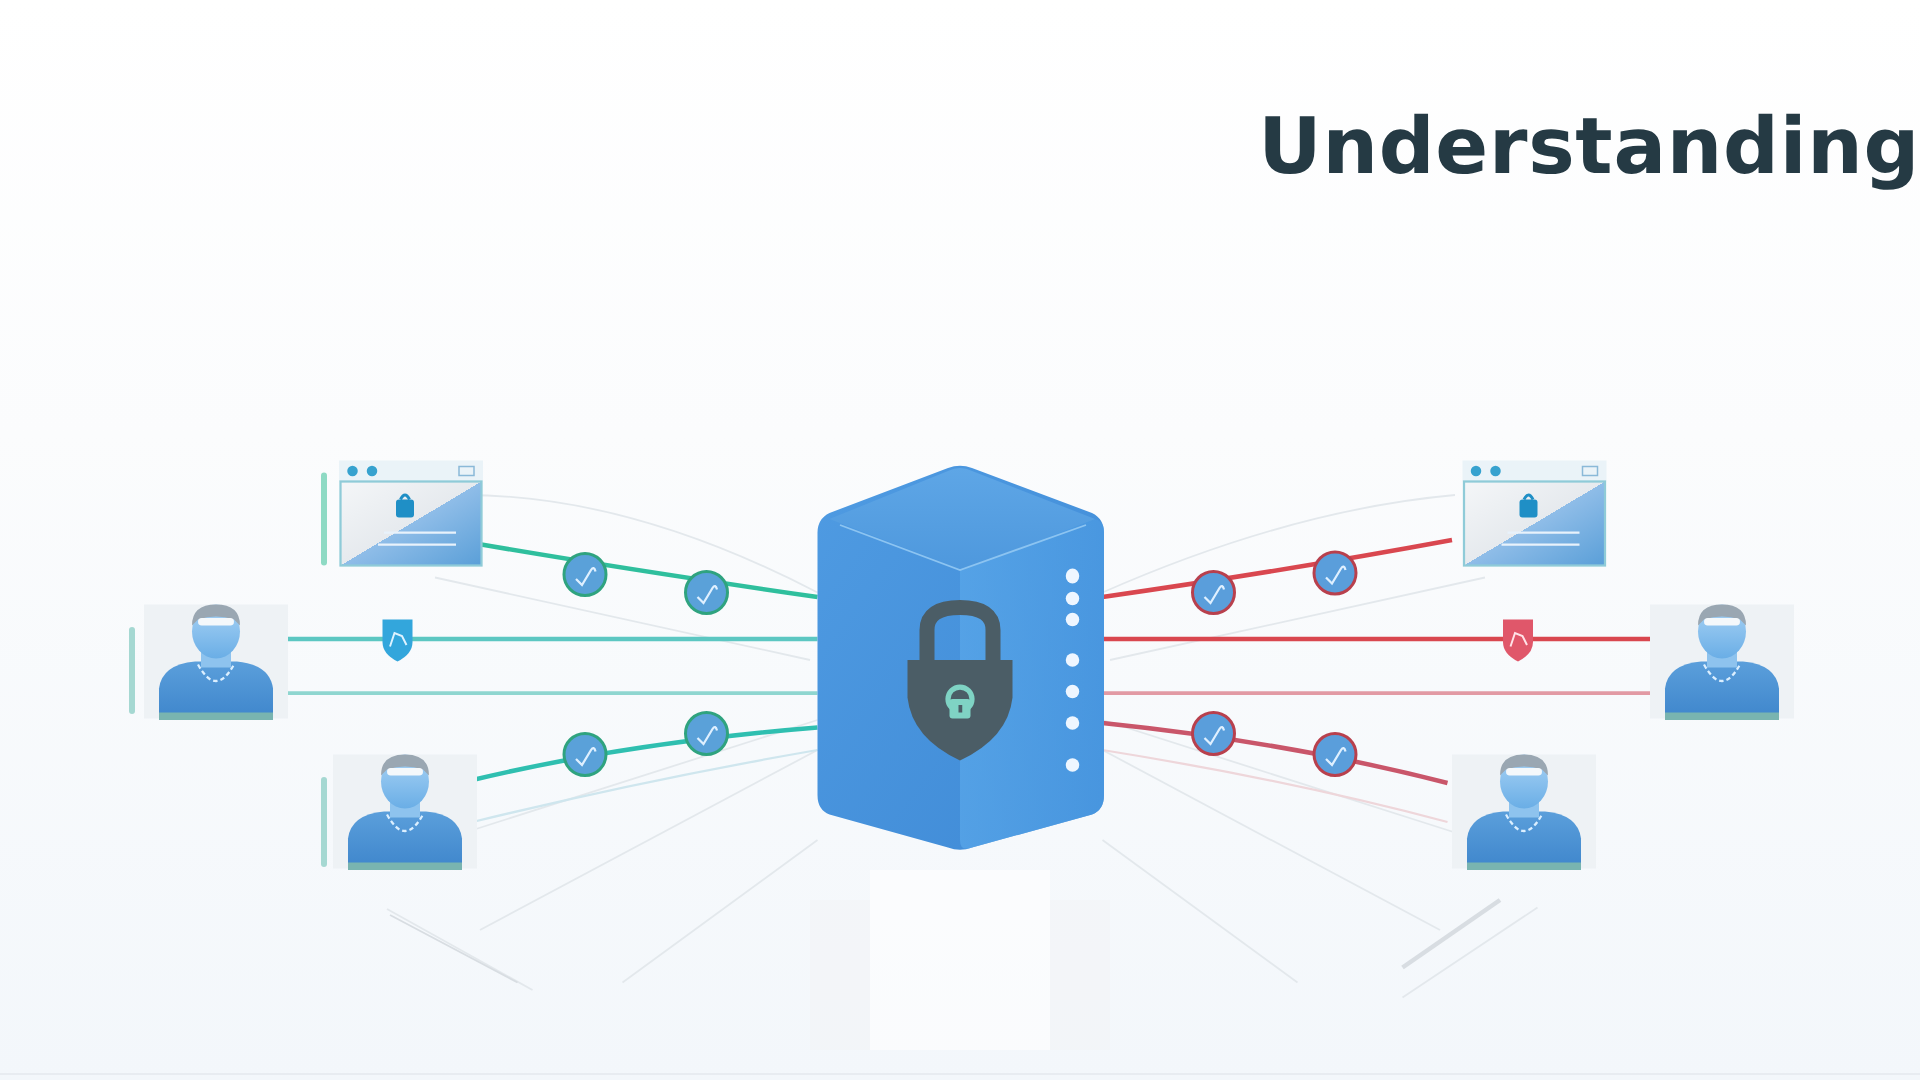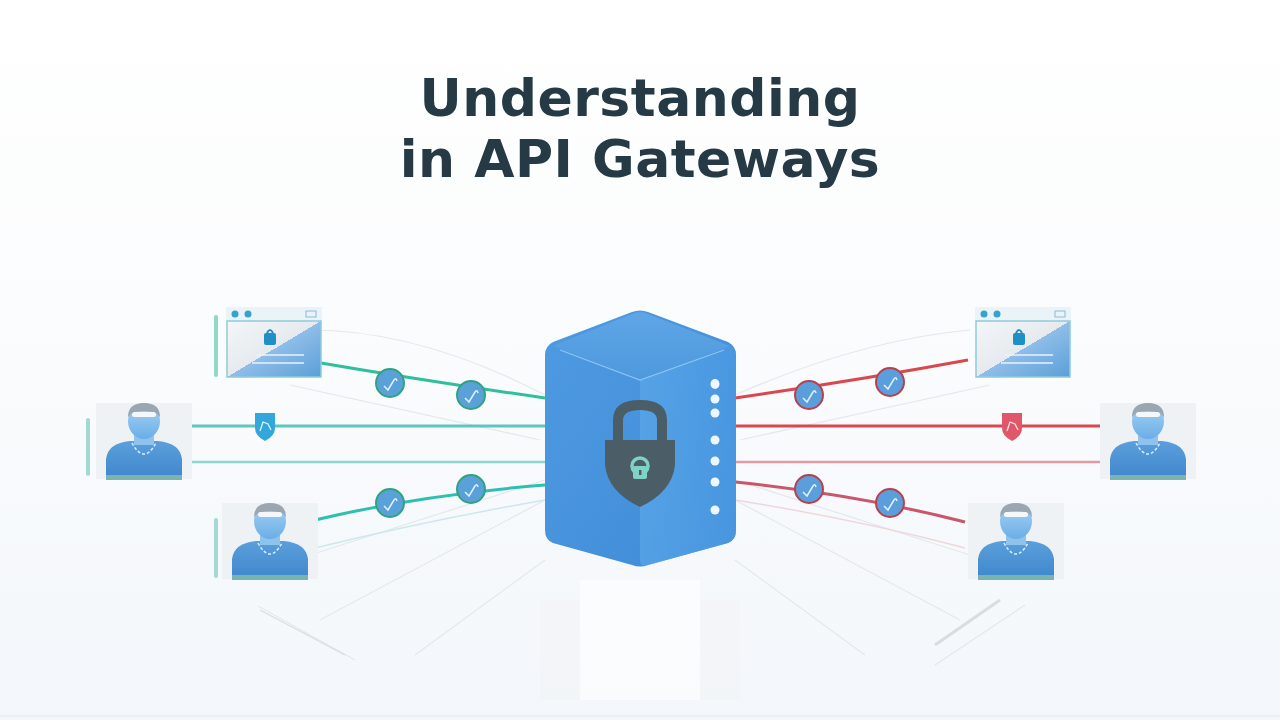--- a/index.html
+++ b/index.html
@@ -2,33 +2,32 @@
 <html><head>
 <meta charset="utf-8">
 <style>
   html, body { margin:0; padding:0; }
   body {
     width:1280px; height:720px; overflow:hidden; position:relative;
     background: linear-gradient(180deg, #ffffff 0%, #fbfcfd 40%, #f3f7fb 100%);
     font-family: "DejaVu Sans", sans-serif;
   }
   .title {
-    position:absolute; left:0; top:68px; width:1280px; text-align:center;
+    position:absolute; left:0; top:68px; width:1280px; text-align:right;
     color:#253a44; font-weight:bold; font-size:52px; line-height:61px;
     letter-spacing:0.5px;
   }
   .title div { white-space:nowrap; }
   svg.scene { position:absolute; left:0; top:0; }
 </style>
 </head>
 <body>
 
 <div class="title">
   <div>Understanding</div>
-  <div>in API Gateways</div>
 </div>
 
 <svg class="scene" width="1280" height="720" viewBox="0 0 1280 720">
   <defs>
     <linearGradient id="gwFront" x1="0" y1="0" x2="1" y2="1">
       <stop offset="0" stop-color="#4f9be2"></stop>
       <stop offset="1" stop-color="#3f8ad6"></stop>
     </linearGradient>
     <linearGradient id="gwSide" x1="0" y1="0" x2="1" y2="0">
       <stop offset="0" stop-color="#5aa8ea"></stop>

